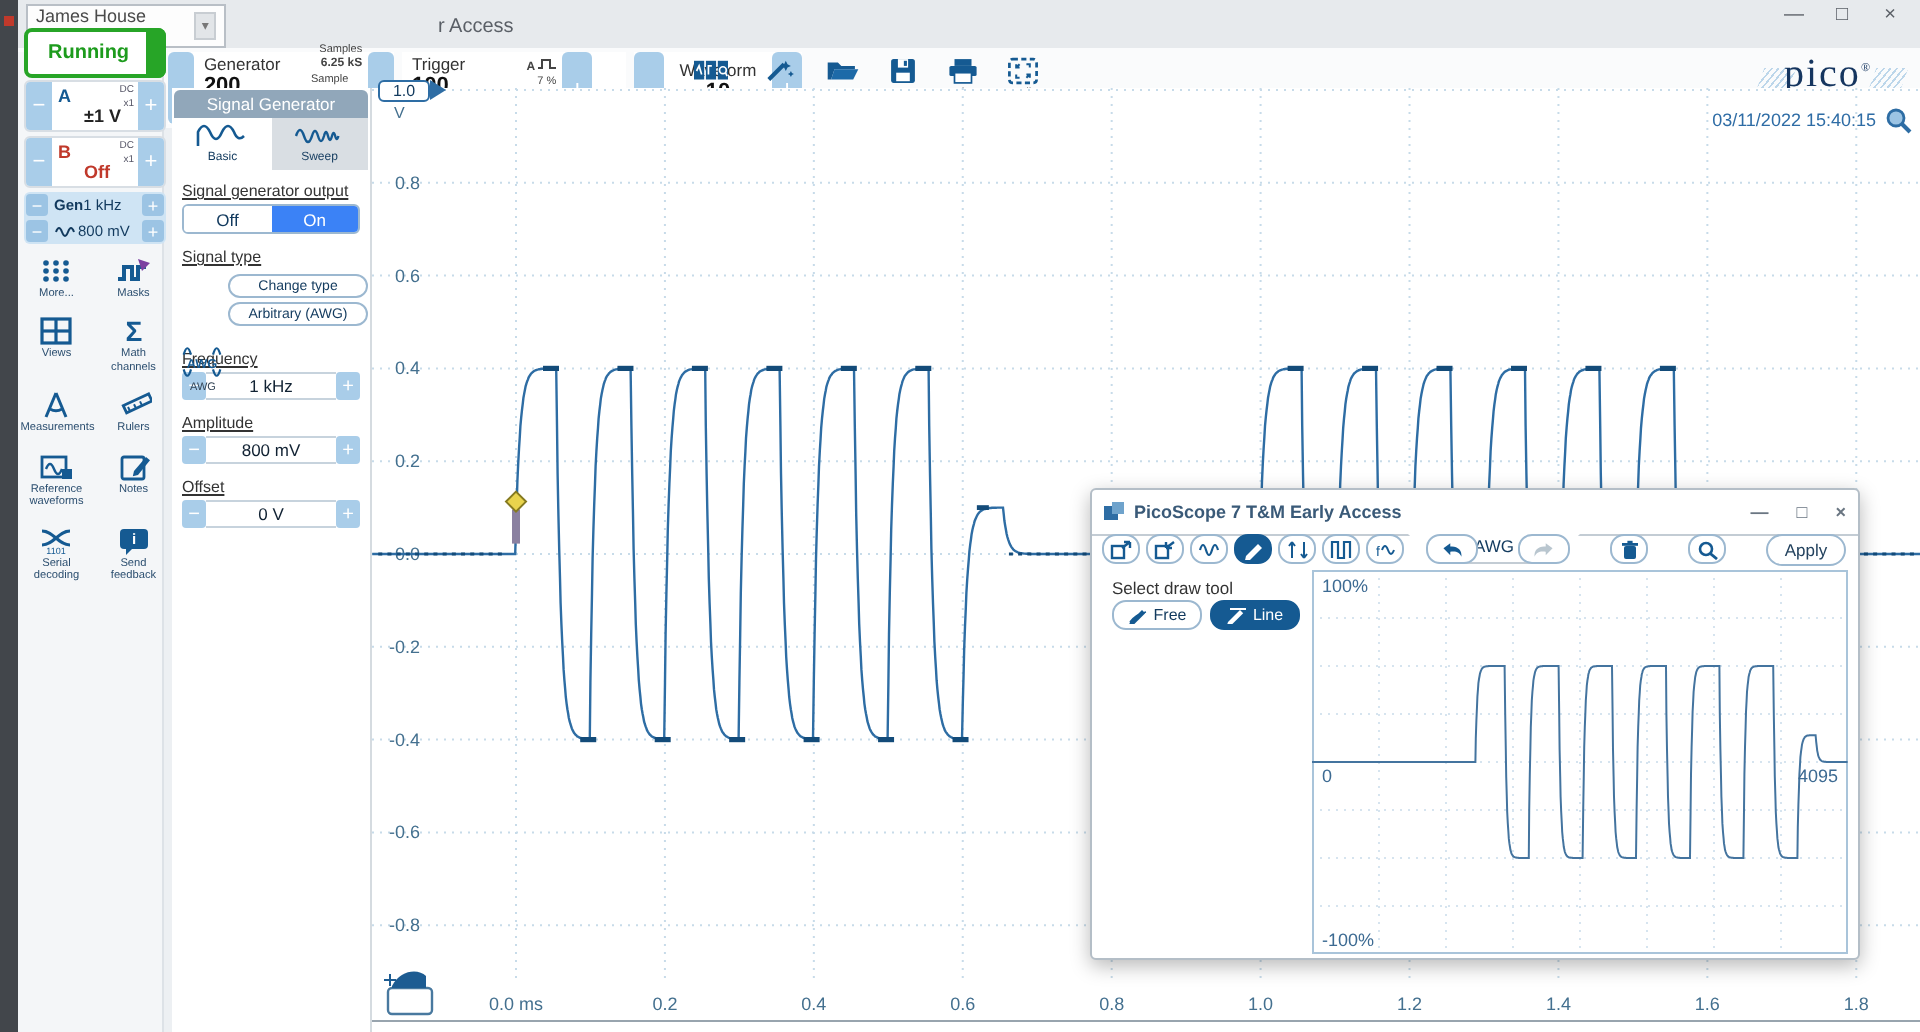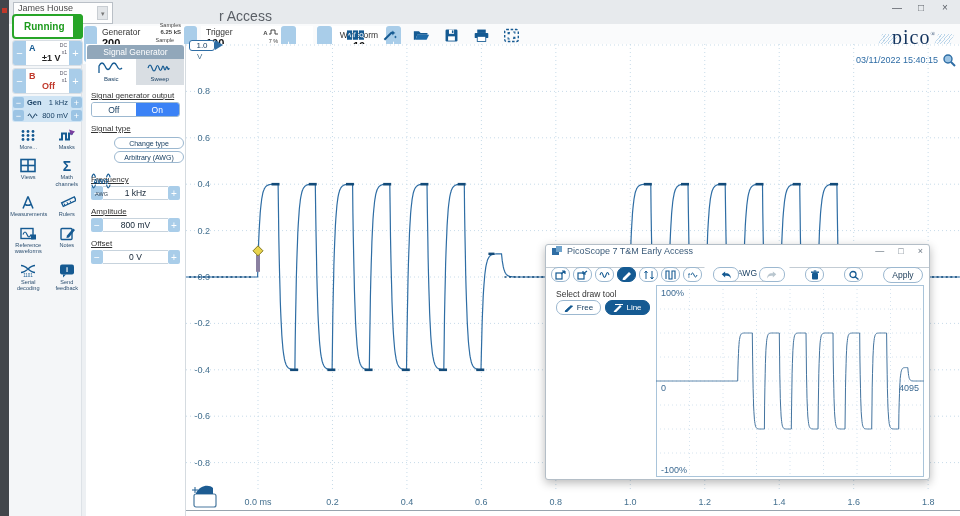--- a/index.html
+++ b/index.html
@@ -8,21 +8,21 @@
   .abs { position:absolute; }
 
   
   .edge { left:0; top:0; width:9px; height:516px; background:#42464b; }
   .edge .dot { position:absolute; left:2px; top:8px; width:5px; height:5px; background:#c0392b; }
 
   
   .titlebar { left:9px; top:0; width:951px; height:26px; background:#e7eaed; }
   .doc-tab { position:absolute; left:4px; top:2px; width:100px; height:22px; background:#fdfdfd; border:1px solid #b9bfc6; display:flex; align-items:center; padding:0 4px; font-size:9px; color:#4a4a4a; }
   .doc-tab .caret { margin-left:auto; width:11px; height:14px; background:#e2e5e8; border:1px solid #c8cdd2; font-size:7px; color:#777; text-align:center; line-height:13px; }
-  .title-frag { position:absolute; left:210px; top:8px; font-size:14px; color:#5a5f66; }
+  .title-frag { position:absolute; left:210px; top:8px; font-size:10px; color:#5a5f66; }
   .win-controls { position:absolute; right:8px; top:2px; display:flex; gap:10px; font-size:10px; color:#5a5f66; }
   .win-controls span { width:14px; text-align:center; cursor:default; }
 
   
   .toolbar { left:9px; top:26px; width:951px; height:212px; pointer-events:none; }
   .toolbar > * { pointer-events:auto; }
   .tb-strip { position:absolute; left:0; top:-20px; width:951px; height:40px; background:#fafbfc; }
   .tb-group { position:absolute; top:-18px; height:36px; display:flex; background:#fff; }
   .stepbtn { width:15px; height:36px; background:#a9cde9; color:#fff; font-size:13px; border:none; display:flex; align-items:center; justify-content:center; border-radius:3px; }
   .tb-main { padding:2px 5px; display:flex; flex-direction:column; justify-content:center; }
@@ -53,21 +53,21 @@
   .cm { width:13px; border:none; border-radius:2px 0 0 2px; background:#a9cde9; color:#fff; font-size:11px; }
   .cp { width:13px; border:none; border-radius:0 2px 2px 0; background:#a9cde9; color:#fff; font-size:11px; }
   .ch-name { position:absolute; left:3px; top:2px; font-size:9px; font-weight:bold; color:#155a92; }
   .ch-name.red { color:#c0392b; }
   .ch-cpl { position:absolute; right:2px; top:1px; font-size:5px; color:#556; text-align:right; line-height:1.3; }
   .ch-range { position:absolute; left:16px; bottom:2px; font-size:9px; font-weight:bold; color:#222; }
   .ch-range.red { color:#c0392b; }
   .gen-card { position:absolute; left:3px; width:71px; height:26px; background:#cfe4f4; border-radius:3px; }
   .gen-row { display:flex; height:13px; align-items:center; }
   .gen-row .gm { width:11px; height:11px; background:#9cc4e4; color:#fff; border:none; font-size:9px; line-height:10px; border-radius:2px; margin:0 1px; }
-  .gen-row .txt { flex:1; display:flex; justify-content:space-between; font-size:7.5px; color:#123a5e; padding:0 2px; align-items:center; }
+  .gen-row .txt { flex:1; display:flex; font-size:7.5px; color:#123a5e; padding:0 2px; align-items:center; }
 
   .side-grid { position:absolute; left:0; top:100px; width:77px; display:grid; grid-template-columns:1fr 1fr; row-gap:4px; }
   .side-item { display:flex; flex-direction:column; align-items:center; gap:1px; padding:2px 0; background:none; border:none; }
   .side-item svg { width:18px; height:15px; }
   .side-item .lbl { font-size:5.6px; color:#2c4f70; text-align:center; line-height:1.15; width:36px; }
 
   
   .siggen { left:86px; top:44px; width:100px; height:472px; background:#fff; border-right:1px solid #d5dbe0; }
   .sg-header { height:14px; background:#91a7ba; color:#fff; font-size:8.5px; text-align:center; line-height:14px; border-radius:3px 3px 0 0; margin:1px 1px 0 1px; }
   .sg-tabs { display:flex; height:26px; background:#d9dee3; margin:0 1px; }
@@ -88,21 +88,21 @@
   .chart { left:186px; top:44px; width:774px; height:472px; background:#fff; }
   .ymarker { position:absolute; left:3px; top:-4px; width:40px; height:24px; }
   .ymarker .box { position:absolute; left:0; top:0; width:26px; height:11px; border:1.4px solid #2e6da4; border-radius:3px; background:#fff; font-size:8px; color:#123a5e; text-align:center; line-height:9px; }
   .ymarker .arr { position:absolute; left:26px; top:0; width:0; height:0; border-left:8px solid #2e6da4; border-top:5.5px solid transparent; border-bottom:5.5px solid transparent; }
   .ymarker .unit { position:absolute; left:8px; top:12px; font-size:8px; color:#44708f; }
   .datetime { position:absolute; right:22px; top:11px; font-size:9px; color:#2e6ca5; }
   .dt-zoom { position:absolute; right:4px; top:9px; }
 
   
   .dialog { left:545px; top:244px; width:385px; height:236px; background:#fff; border:1px solid #b4bec7; border-radius:3px; box-shadow:0 3px 10px rgba(0,0,0,.28); }
-  .dlg-title { height:19px; display:flex; align-items:flex-end; padding:11px 6px; }
+  .dlg-title { height:19px; display:flex; align-items:center; padding:11px 6px;font-weight:bold; }
   .dlg-ico { width:10px; height:10px; position:relative; margin-right:5px; }
   .dlg-ico i { position:absolute; background:#2e6da4; }
   .dlg-title .t { font-size:9px; color:#3a5a78; }
   .dlg-ctrl { margin-left:auto; display:flex; gap:14px; font-size:9px; color:#6a7682; }
   .dlg-tabline { position:relative; height:15px; border-top:1px solid #c3ccd4; }
   .dlg-tab { position:absolute; left:158px; top:-1px; width:86px; height:15px; }
   .dlg-tab .shape { position:absolute; inset:0; background:#fff; clip-path:polygon(0 0,100% 0,82% 100%,18% 100%); border-bottom:1px solid #c3ccd4; }
   .dlg-tab .txt { position:absolute; left:0; top:1px; width:100%; text-align:center; font-size:8.5px; color:#123a5e; }
   .dlg-tab .x { position:absolute; right:18px; top:1px; font-size:8px; color:#567; }
   .dlg-toolbar { position:absolute; left:5px; top:22px; display:flex; gap:3px; }

